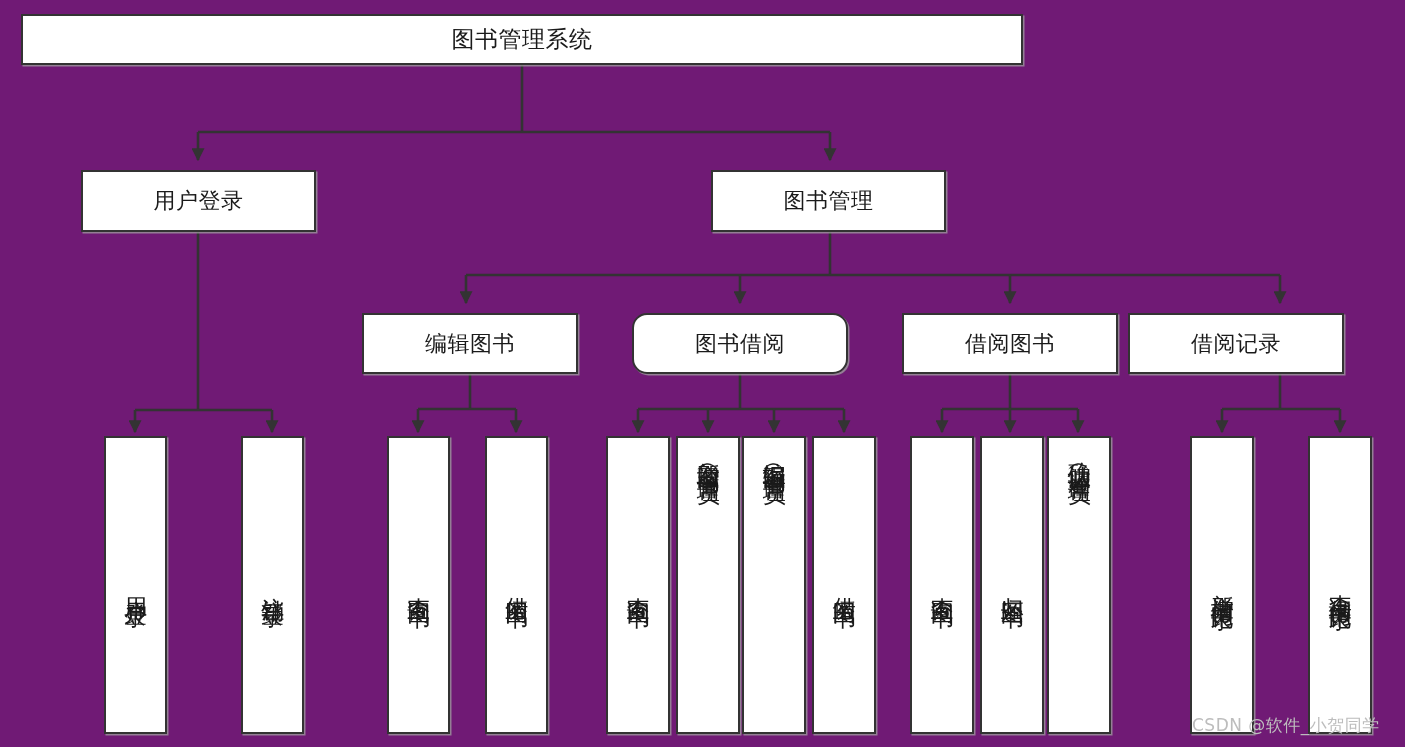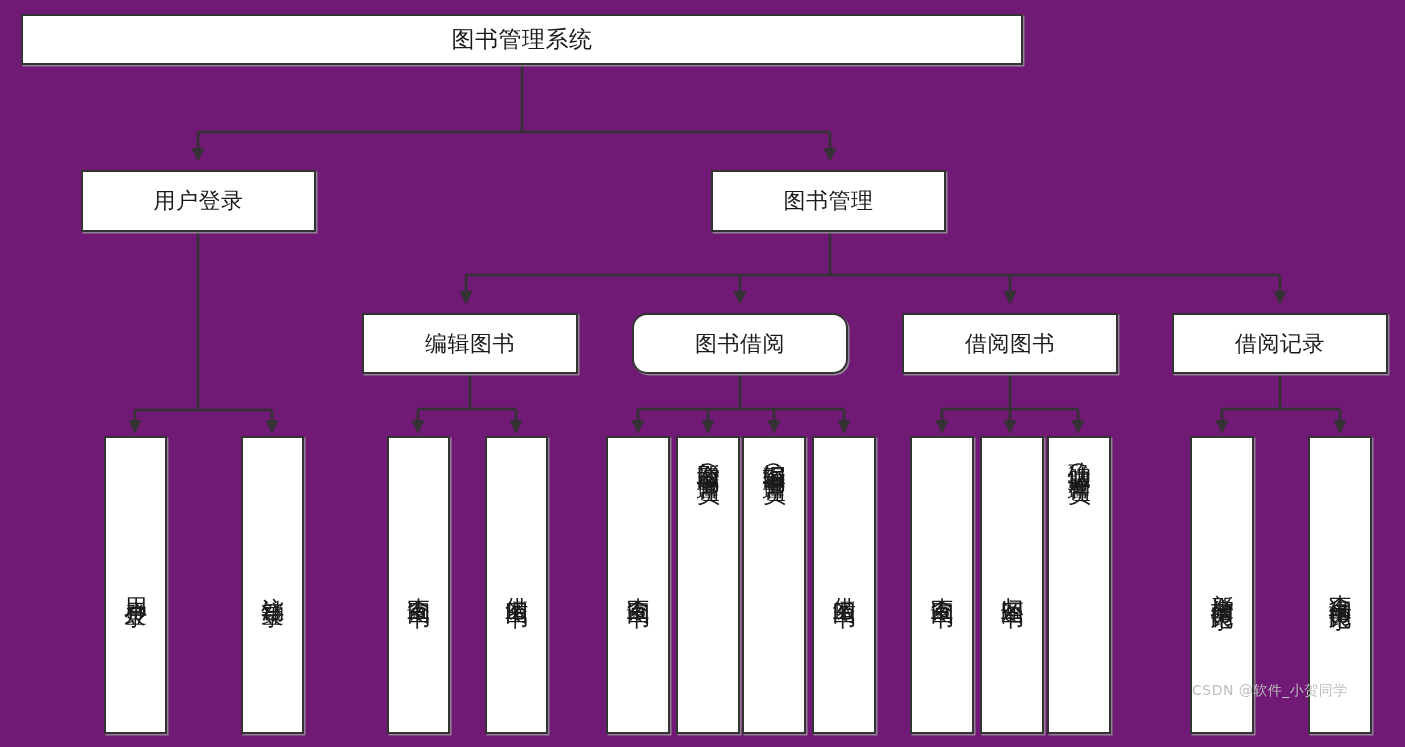--- a/index.html
+++ b/index.html
@@ -61,22 +61,22 @@
     letter-spacing: 3px;
     white-space: nowrap;
   }
   .node.v.mid {
     align-items: center;
     padding-top: 0;
   }
   .watermark {
     position: absolute;
     left: 1192px;
-    top: 682px;
-    font-size: 14px;
+    top: 714px;
+    font-size: 17px;
     color: #bdbdbd;
     white-space: nowrap;
     letter-spacing: 0.5px;
     font-family: "DejaVu Sans", "Liberation Sans", sans-serif;
   }
 </style>
 </head>
 <body>
 
 <div id="canvas">
@@ -144,21 +144,21 @@
 
   <div class="node h" style="left:362px; top:313px; width:216px; height:61px;">
     <span class="label">编辑图书</span>
   </div>
   <div class="node h" style="left:632px; top:313px; width:216px; height:61px;border-radius:15px;">
     <span class="label">图书借阅</span>
   </div>
   <div class="node h" style="left:902px; top:313px; width:216px; height:61px;">
     <span class="label">借阅图书</span>
   </div>
-  <div class="node h" style="left:1172px; top:313px; width:216px; height:61px;">
+  <div class="node h" style="left:1128px; top:313px; width:216px; height:61px;">
     <span class="label">借阅记录</span>
   </div>
 
   <div class="node v mid" style="left:104px; top:436px; width:63px; height:298px;">
     <span class="label">用户登录</span>
   </div>
   <div class="node v mid" style="left:241px; top:436px; width:63px; height:298px;">
     <span class="label">注销登录</span>
   </div>
 

